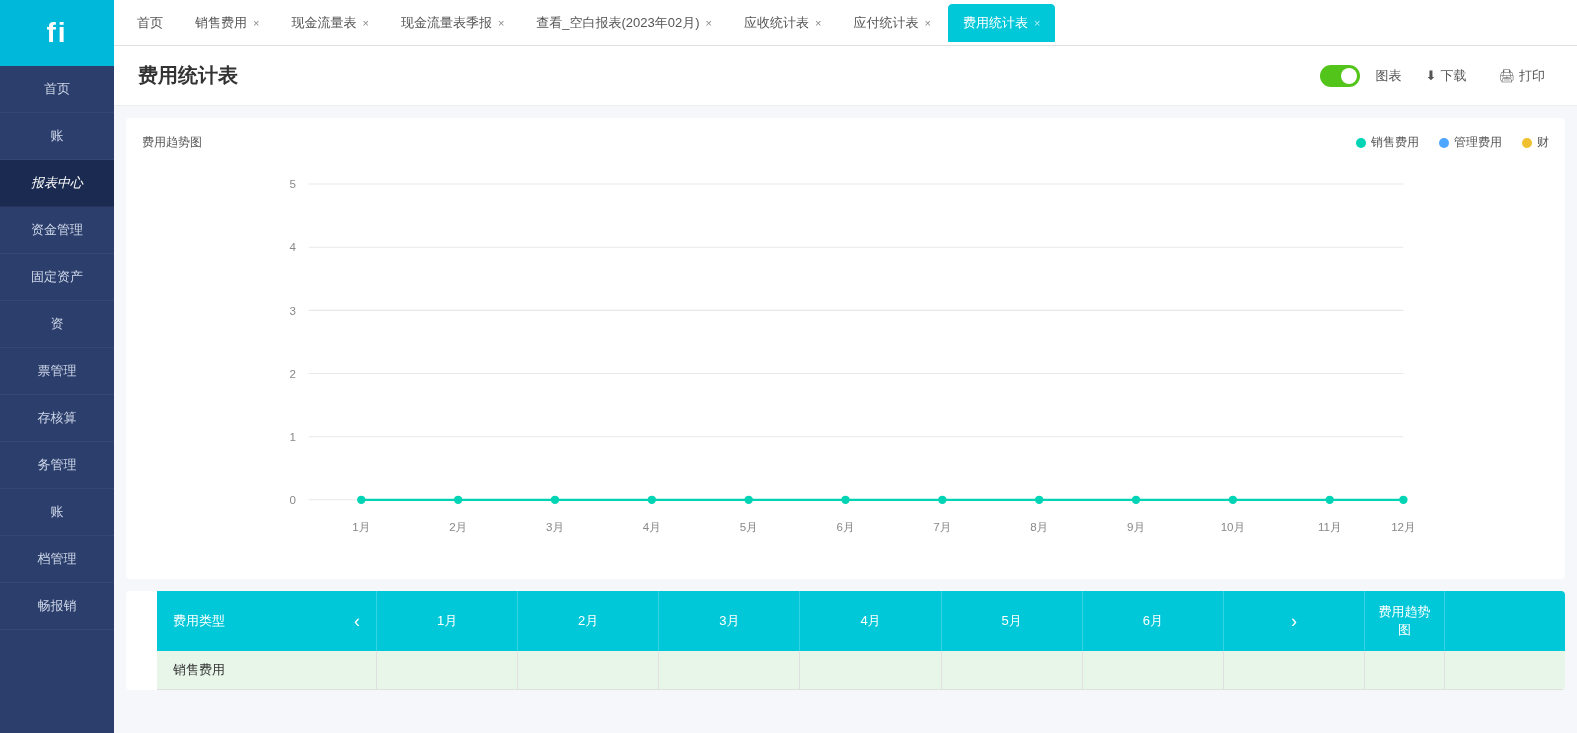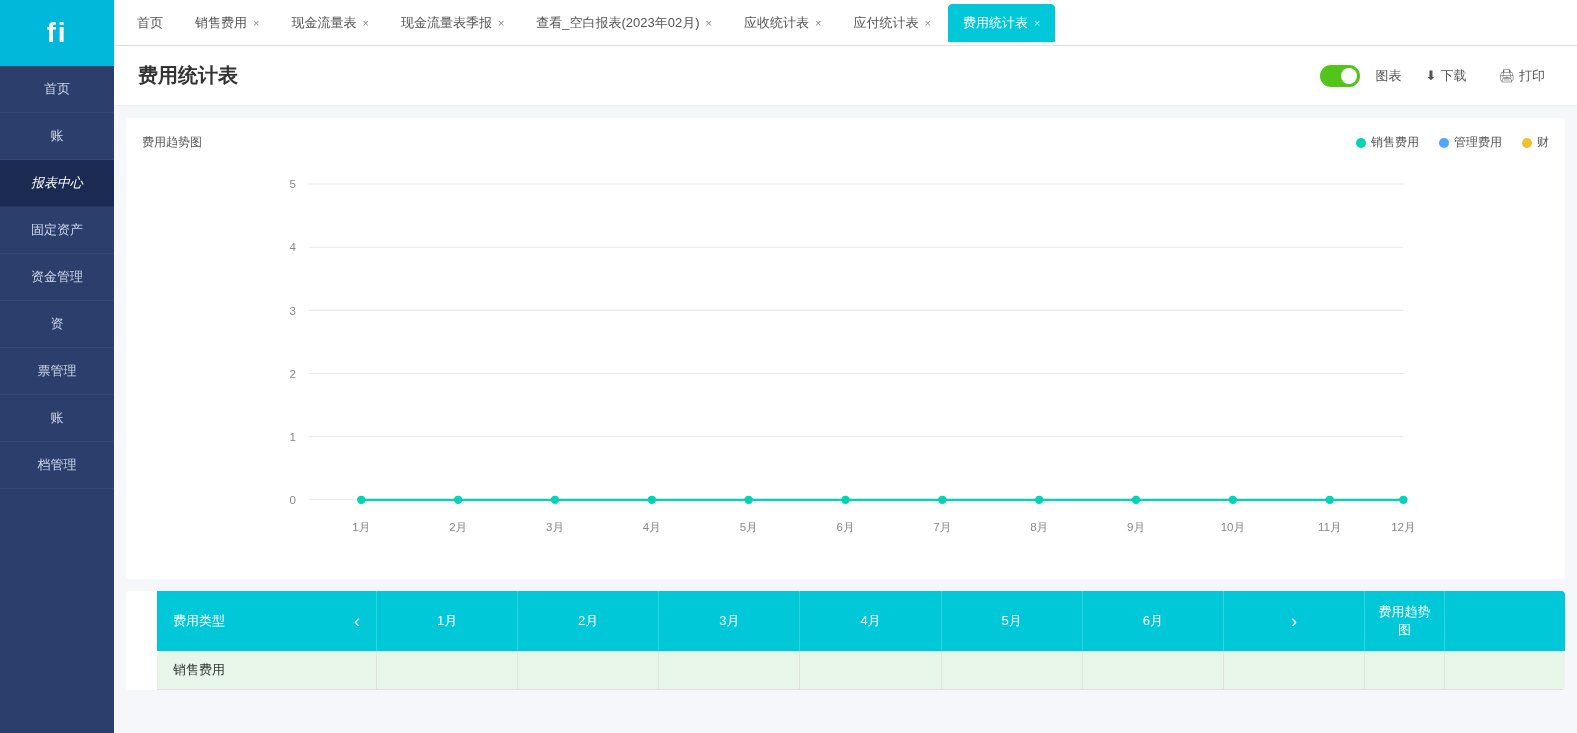--- a/index.html
+++ b/index.html
@@ -230,26 +230,29 @@
     }
   </style>
 </head>
 <body>
 
 <div class="sidebar">
   <div class="sidebar-logo">fi</div>
   <div class="sidebar-item">首页</div>
   <div class="sidebar-item">账</div>
   <div class="sidebar-item active">报表中心</div>
+  <div class="sidebar-item">资金管理</div>
   <div class="sidebar-item">固定资产</div>
-  <div class="sidebar-item">资金管理</div>
   <div class="sidebar-item">资</div>
   <div class="sidebar-item">票管理</div>
+  <div class="sidebar-item">存核算</div>
+  <div class="sidebar-item">务管理</div>
   <div class="sidebar-item">账</div>
   <div class="sidebar-item">档管理</div>
+  <div class="sidebar-item">畅报销</div>
 </div>
 
 <div class="main">
 
   <div class="tab-bar">
     <div class="tab">
       <span>首页</span>
     </div>
     <div class="tab">
       <span>销售费用</span>

